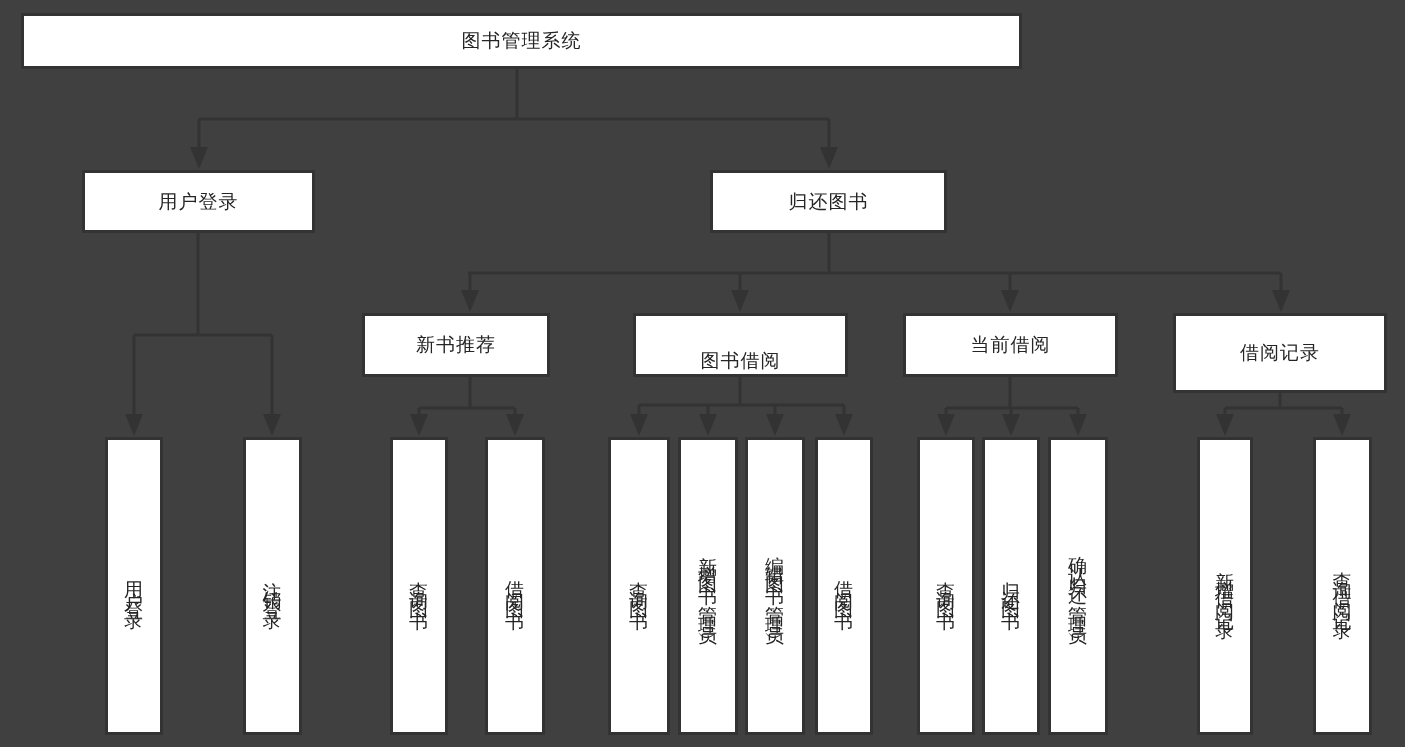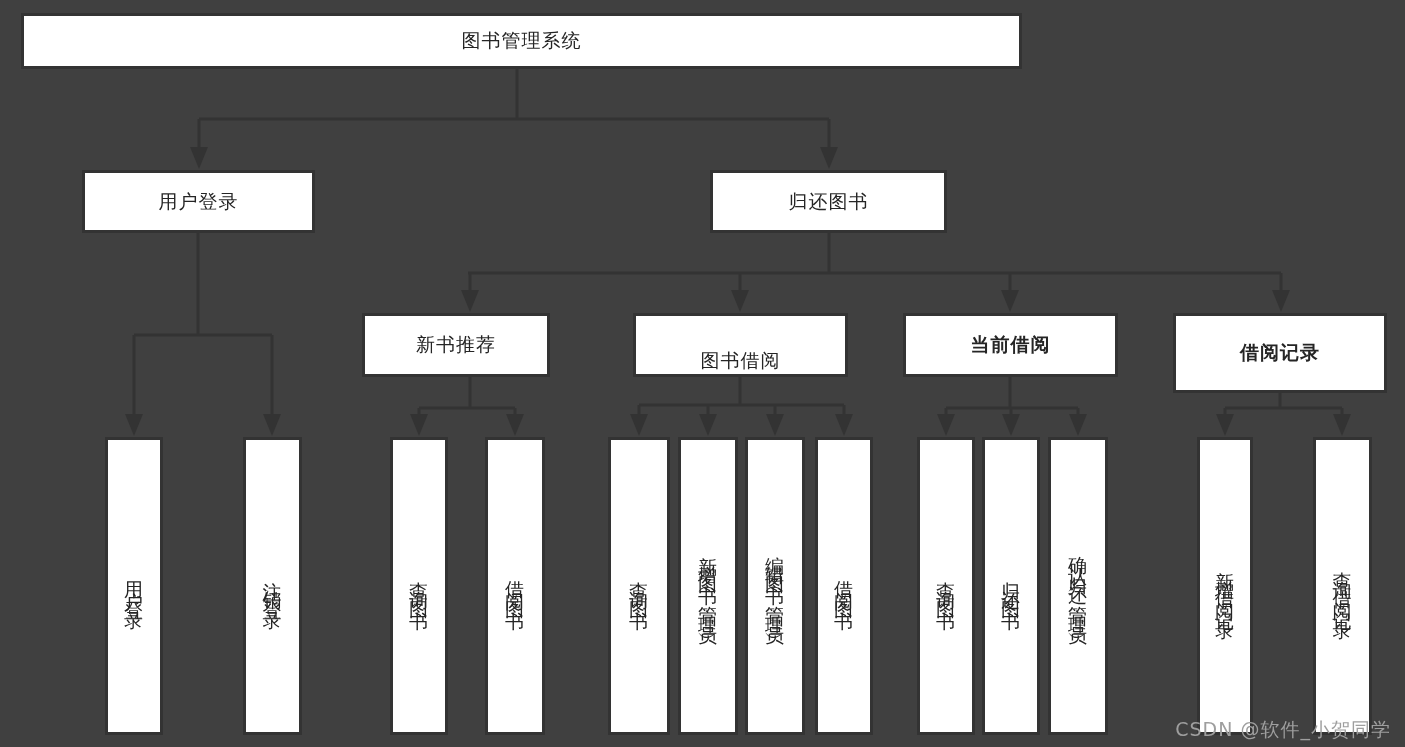--- a/index.html
+++ b/index.html
@@ -115,24 +115,24 @@
   <div class="node h" style="left:710px; top:170px; width:237px; height:63px;">
     <span>归还图书</span>
   </div>
 
   <div class="node h" style="left:362px; top:313px; width:188px; height:64px;">
     <span>新书推荐</span>
   </div>
   <div class="node h" style="left:633px; top:313px; width:215px; height:64px;align-items:flex-end;">
     <span>图书借阅</span>
   </div>
-  <div class="node h" style="left:903px; top:313px; width:215px; height:64px;font-weight:bold;">
+  <div class="node h" style="left:903px; top:313px; width:215px; height:64px;">
     <span>当前借阅</span>
   </div>
-  <div class="node h" style="left:1173px; top:313px; width:214px; height:80px;font-weight:bold;">
+  <div class="node h" style="left:1173px; top:313px; width:214px; height:80px;">
     <span>借阅记录</span>
   </div>
 
   <div class="node v" style="left:105px; top:437px; width:58px; height:298px;">
     <span class="vtext">用户登录</span>
   </div>
   <div class="node v" style="left:243px; top:437px; width:59px; height:298px;">
     <span class="vtext">注销登录</span>
   </div>
 
@@ -166,15 +166,14 @@
     <span class="vtext">确认归还（管理员）</span>
   </div>
 
   <div class="node v" style="left:1197px; top:437px; width:56px; height:298px;">
     <span class="vtext">新增借阅记录</span>
   </div>
   <div class="node v" style="left:1313px; top:437px; width:59px; height:298px;">
     <span class="vtext">查询借阅记录</span>
   </div>
 
-  <div class="watermark">CSDN @软件_小贺同学</div>
 
 </div>
 
 </body></html>

